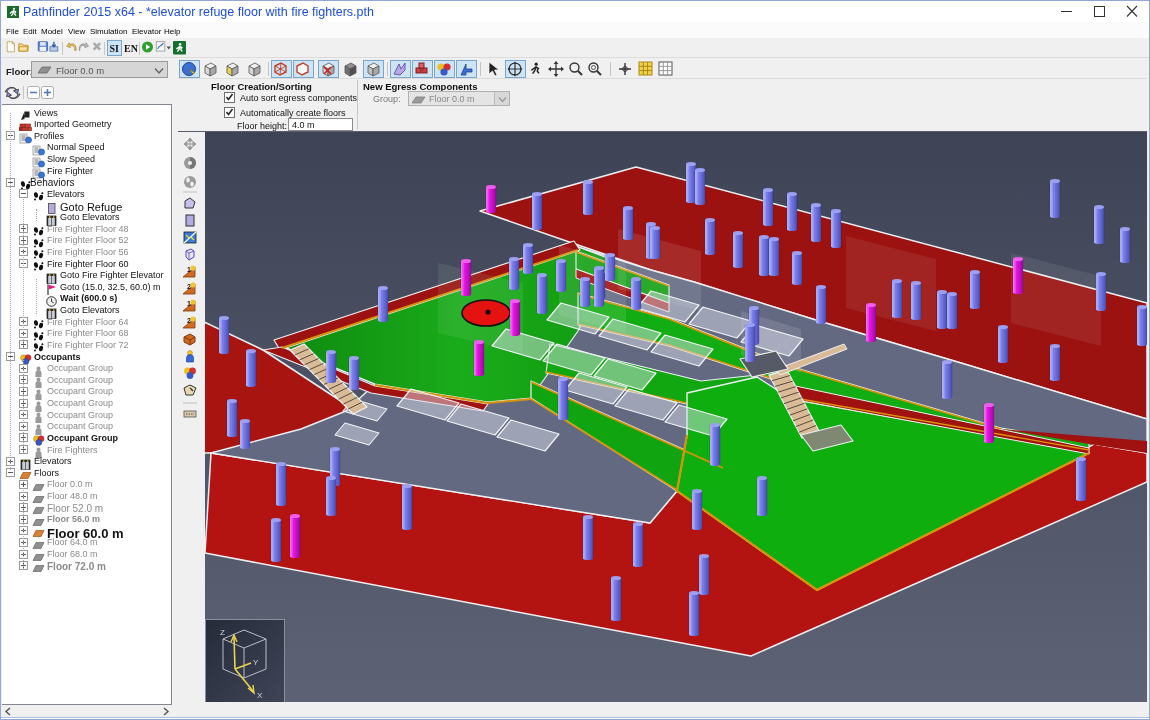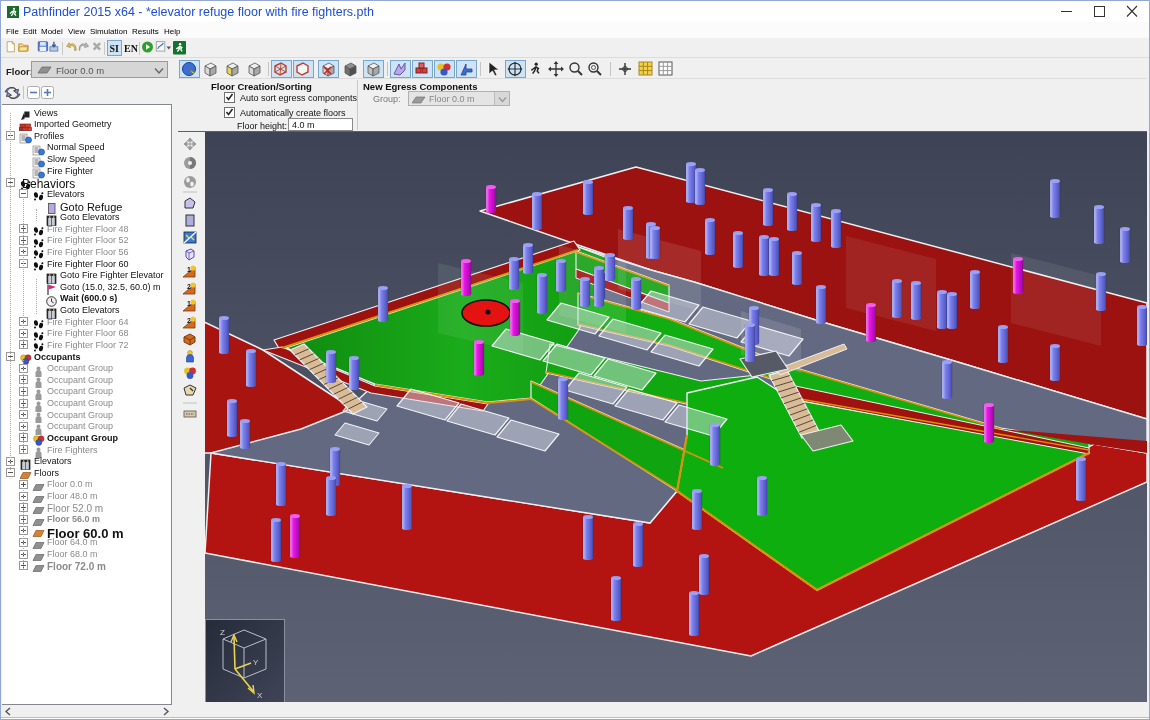--- a/index.html
+++ b/index.html
@@ -21,21 +21,21 @@
  <rect x="37.5" y="5.5" width="10" height="10" fill="none" stroke="#333" stroke-width="1"></rect>
  <path d="M70 5 L80 15.5 M80 5 L70 15.5" stroke="#333" stroke-width="1.1"></path>
 </svg>
 
 <div class="abs" style="left:0;top:21px;width:1148px;height:16px;background:#fbfbfb"></div>
 <span class="tb" style="left:5px">File</span>
 <span class="tb" style="left:22px">Edit</span>
 <span class="tb" style="left:40px">Model</span>
 <span class="tb" style="left:67px">View</span>
 <span class="tb" style="left:89px">Simulation</span>
-<span class="tb" style="left:131px">Results</span>
+<span class="tb" style="left:131px">Elevator</span>
 <span class="tb" style="left:163px">Help</span>
 
 <div class="abs" style="left:0;top:37px;width:1148px;height:20px;background:#f0f0f0;border-bottom:1px solid #dcdcdc"></div>
 <svg class="abs" style="left:0;top:39px" width="200" height="17">
  <g transform="translate(4,1) scale(0.72)">
       <path d="M3 1 h7 l3 3 v11 h-10 z" fill="#fff" stroke="#b9a04c" stroke-width="1.2"></path>
       <path d="M10 1 l3 3 h-3 z" fill="#e8e4c8" stroke="#b9a04c" stroke-width="1"></path>
     </g>
  <g transform="translate(17,1) scale(0.72)">
       <path d="M1 4 h5 l1.5 2 H14 v8 H1 z" fill="#f7d98c" stroke="#b98f2c" stroke-width="1.2"></path>
@@ -297,21 +297,21 @@
     <svg class="abs" style="left:4px;top:72.7px" width="9" height="9">
       <rect x="0.5" y="0.5" width="8" height="8" fill="#fff" stroke="#9a9a9a"></rect>
       <line x1="2" y1="4.5" x2="7" y2="4.5" stroke="#555" stroke-width="1"></line>
     </svg>
     <div class="abs" style="left:17px;top:71.7px;width:13px;height:11px"><svg width="13" height="11">
         <ellipse cx="4" cy="4" rx="2" ry="2.8" fill="#111" transform="rotate(-15 4 4)"></ellipse>
         <ellipse cx="9" cy="6.5" rx="2" ry="2.8" fill="#111" transform="rotate(15 9 6.5)"></ellipse>
         <circle cx="3" cy="8.6" r="1" fill="#111"></circle>
         <circle cx="10.4" cy="2.2" r="1" fill="#111"></circle>
       </svg></div>
-    <span class="abs" style="left:20px;top:72.2px;font-size:12px;color:#111;font-weight:normal;white-space:nowrap">Behaviors</span>
+    <span class="abs" style="left:28px;top:72.2px;font-size:10px;color:#111;font-weight:normal;white-space:nowrap">Behaviors</span>
     <svg class="abs" style="left:17px;top:84.3px" width="9" height="9">
       <rect x="0.5" y="0.5" width="8" height="8" fill="#fff" stroke="#9a9a9a"></rect>
       <line x1="2" y1="4.5" x2="7" y2="4.5" stroke="#555" stroke-width="1"></line>
     </svg>
     <div class="abs" style="left:30px;top:83.3px;width:13px;height:11px"><svg width="13" height="11">
         <ellipse cx="4" cy="4" rx="2" ry="2.8" fill="#111" transform="rotate(-15 4 4)"></ellipse>
         <ellipse cx="9" cy="6.5" rx="2" ry="2.8" fill="#111" transform="rotate(15 9 6.5)"></ellipse>
         <circle cx="3" cy="8.6" r="1" fill="#111"></circle>
         <circle cx="10.4" cy="2.2" r="1" fill="#111"></circle>
       </svg></div>

